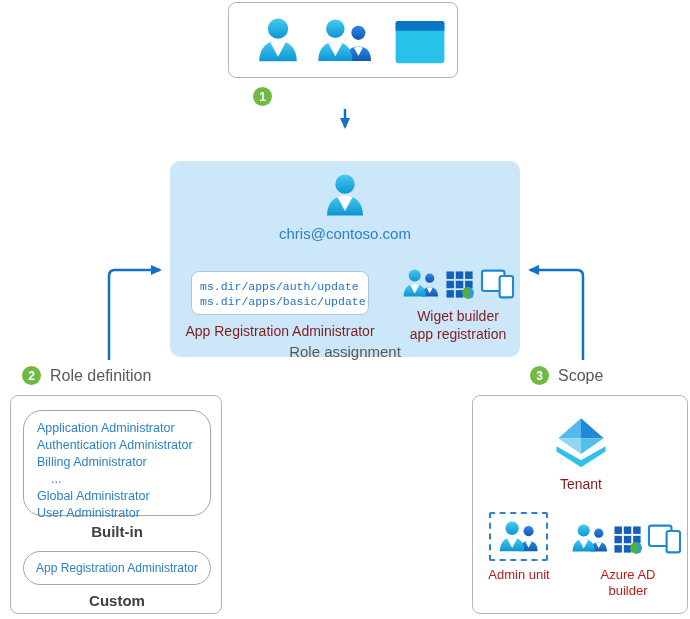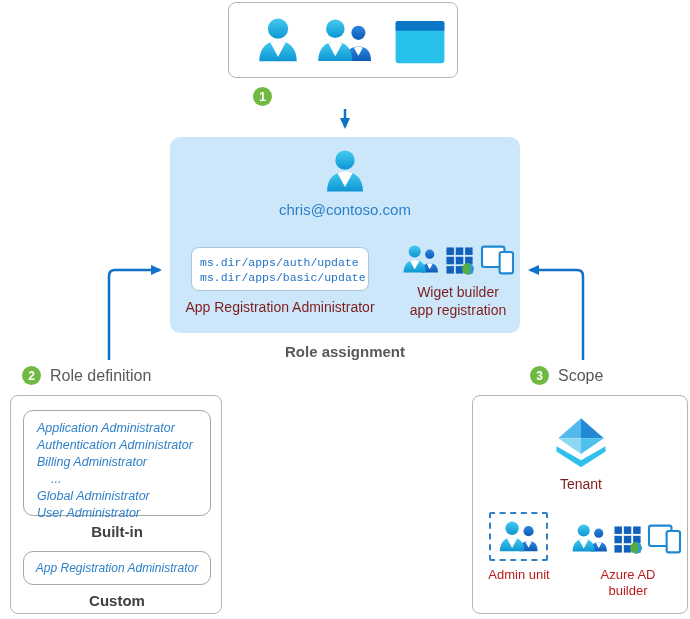--- a/index.html
+++ b/index.html
@@ -6,24 +6,24 @@
   .canvas{
     position:relative;width:690px;height:619px;background:#fff;
     font-family:"Liberation Sans",sans-serif;overflow:hidden;
   }
   .abs{position:absolute;}
   
   .white-box{
     background:#fff;border:1px solid #b5b5b5;border-radius:8px;box-sizing:border-box;
   }
   .assignment-box{
-    background:#cbe7f9;border-radius:10px;box-sizing:border-box;
+    background:#cbe7f9;border-radius:10px;box-sizing:border-box;margin-top:24px;
   }
   .inner-box{
-    background:#fff;border:1px solid #a6a6a6;border-radius:10px;box-sizing:border-box;font-style:italic;
+    background:#fff;border:1px solid #a6a6a6;border-radius:19px;box-sizing:border-box;
   }
   .code-box{
     background:#fff;border:1px solid #aac6da;border-radius:8px;box-sizing:border-box;
     padding:7px 8px;
   }
   .code-line{
     font-family:Liberation Mono, monospace;font-size:11.5px;line-height:15px;
     color:#2373c8;white-space:pre;
   }
   .dashed-box{
@@ -31,21 +31,21 @@
     display:flex;align-items:center;justify-content:center;
   }
   
   .step-label{display:flex;align-items:center;gap:9px;}
   .badge{
     width:19px;height:19px;border-radius:50%;background:#70ba44;color:#fff;
     font-size:12px;font-weight:bold;display:flex;align-items:center;justify-content:center;
     flex:0 0 auto;
   }
   .step-text{font-size:16px;color:#595959;white-space:nowrap;}
-  .gray-caption{font-size:15px;color:#595959;text-align:center;font-weight:bold;}
+  .gray-caption{font-size:15px;color:#595959;text-align:center;}
   .blue-label{color:#7f1d1d;font-size:14px;text-align:center;line-height:18px;}
   .blue-label-sm{color:#b91c1c;font-size:13px;text-align:center;line-height:16px;}
   .email{color:#2e80c9;font-size:15px;text-align:center;}
   .role-lines{color:#2e80c9;font-size:12.5px;line-height:17px;white-space:nowrap;}
   .bold-blue{color:#404040;font-size:15px;font-weight:bold;text-align:center;}
   .custom-role{color:#2e80c9;font-size:12px;text-align:center;white-space:nowrap;line-height:32px;}
   .icon-row{display:flex;align-items:flex-end;}
   svg{display:block;}
   .arrow-layer{position:absolute;left:0;top:0;pointer-events:none;}
 </style>

